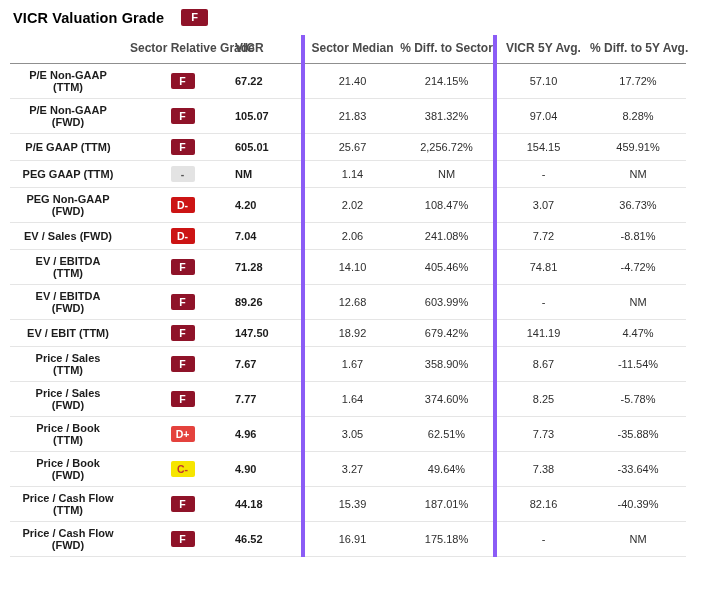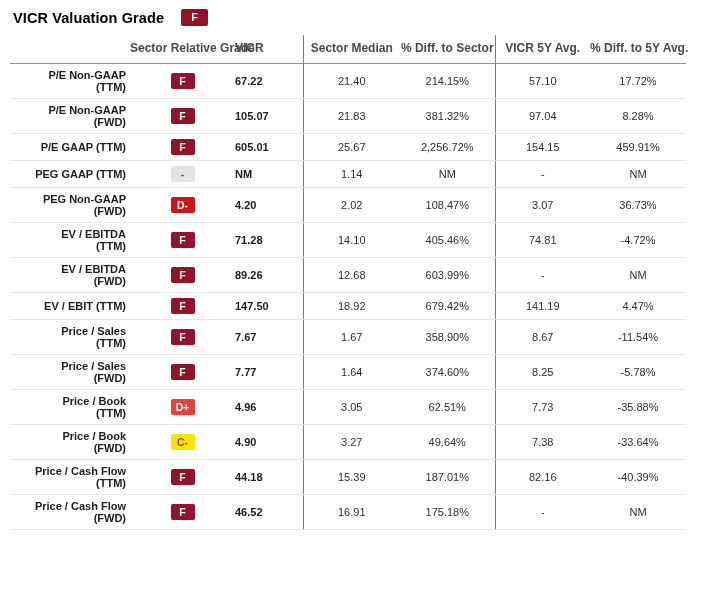--- a/index.html
+++ b/index.html
@@ -56,21 +56,21 @@
     padding: 7px 0 9px;
     border-bottom: 1px solid #8f8f8f;
     text-align: center;
     line-height: 12px;
     white-space: nowrap;
   }
   thead th.h-metric { text-align: left; }
   thead th.h-vicr { text-align: left; padding-right: 16px; margin-top: 43px; }
 
   tbody th.metric {
-    text-align: right;
+    text-align: center;
     font-size: 11px;
     font-weight: bold;
     color: #1c1c1c;
     white-space: pre-line;
     line-height: 12px;
     padding: 5px 4px 5px 0;
     border-bottom: 1px solid #e5e5e5;
     vertical-align: middle;
   }
   tbody td {
@@ -83,21 +83,21 @@
     vertical-align: middle;
   }
   tbody td.grade-cell { text-align: center; }
   tbody td.vicr {
     text-align: left;
     padding-right: 16px;
     font-weight: bold;
     color: #1c1c1c;
   }
   
-  .v-sep-left { border-left: 1px solid #8b5cf6; margin-left: 12px; }
+  .v-sep-left { border-left: 4px solid #8b5cf6; margin-left: 12px; }
 </style>
 </head>
 <body>
 
 <div class="page-header">
   <h2 class="page-title">VICR Valuation Grade</h2>
   <span class="badge badge-lg" style="background: rgb(143, 19, 41); color: rgb(255, 255, 255);">F</span>
 </div>
 
 <table class="val-table">
@@ -180,20 +180,31 @@
       <span class="badge" style="background: rgb(204, 20, 20); color: rgb(255, 255, 255);">D-</span>
     </td>
     <td class="vicr">4.20</td>
     <td class="v-sep-left">2.02</td>
     <td>108.47%</td>
     <td class="v-sep-left">3.07</td>
     <td>36.73%</td>
   </tr>
 
 
+  <tr>
+    <th class="metric">EV / Sales (FWD)</th>
+    <td class="grade-cell">
+      <span class="badge" style="background: rgb(204, 20, 20); color: rgb(255, 255, 255);">D-</span>
+    </td>
+    <td class="vicr">7.04</td>
+    <td class="v-sep-left">2.06</td>
+    <td>241.08%</td>
+    <td class="v-sep-left">7.72</td>
+    <td>-8.81%</td>
+  </tr>
 
   <tr>
     <th class="metric">EV / EBITDA
 (TTM)</th>
     <td class="grade-cell">
       <span class="badge" style="background: rgb(143, 19, 41); color: rgb(255, 255, 255);">F</span>
     </td>
     <td class="vicr">71.28</td>
     <td class="v-sep-left">14.10</td>
     <td>405.46%</td>

